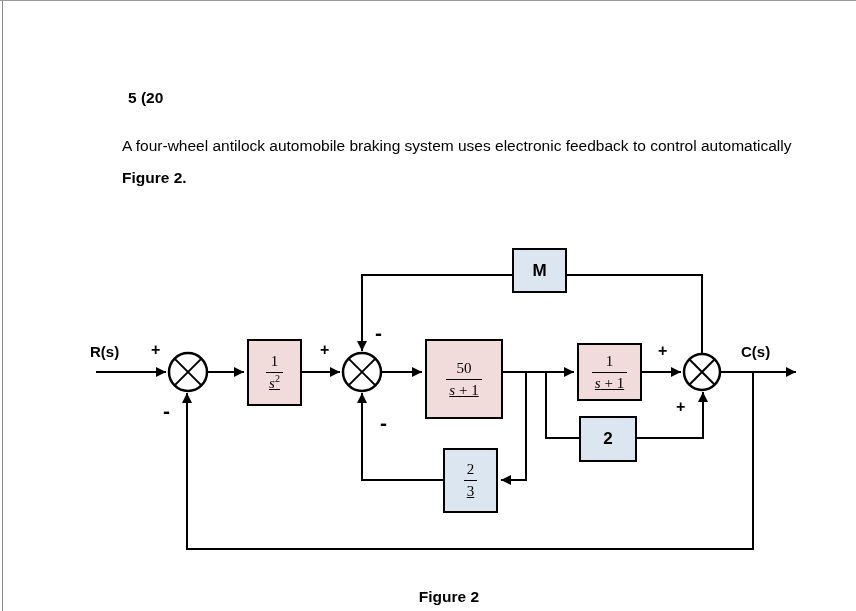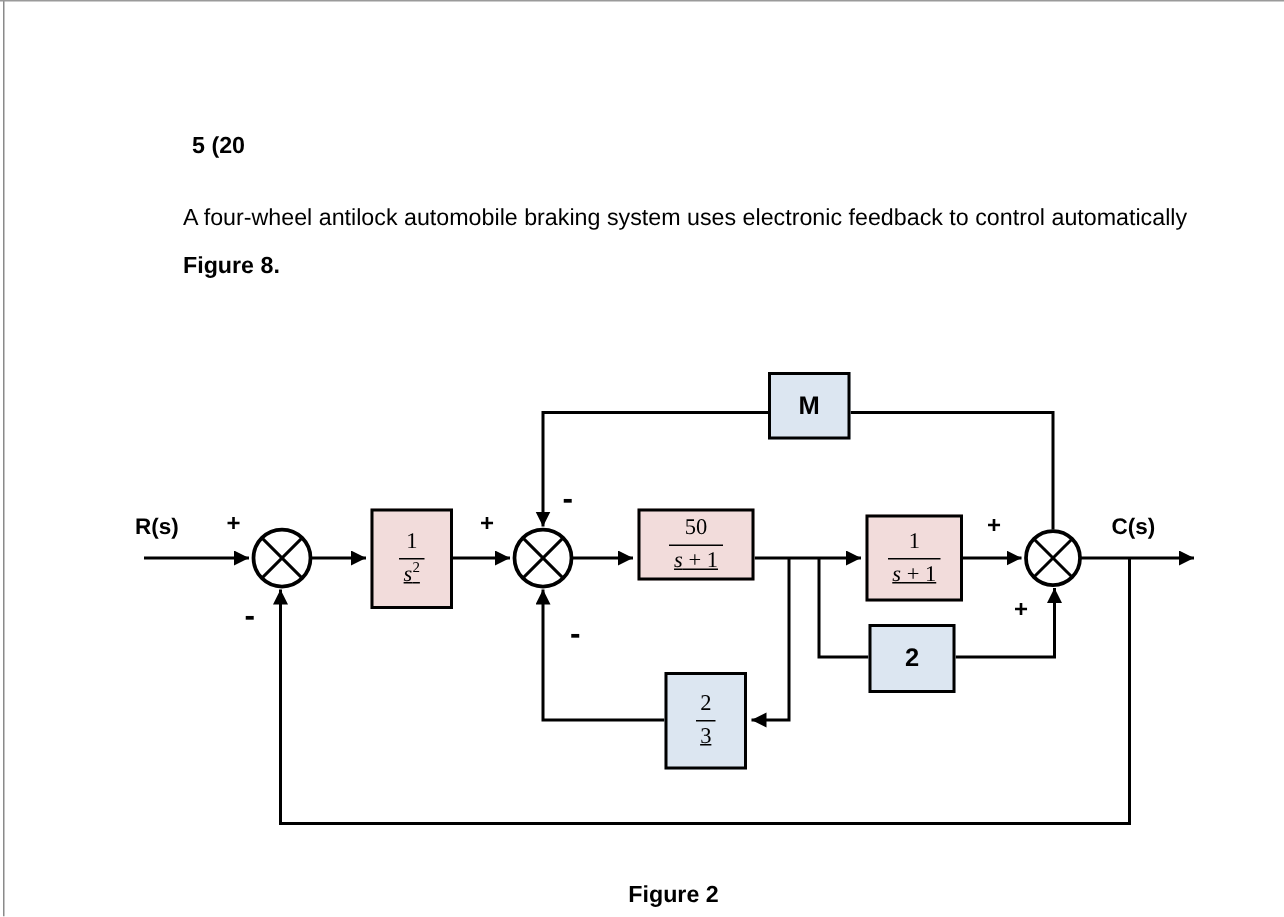--- a/index.html
+++ b/index.html
@@ -33,21 +33,21 @@
 </head>
 <body>
 
 <div class="page-edge-left"></div>
 <div class="page-edge-top"></div>
 
 <div class="heading">5 (20</div>
 
 <div class="para">
   <div class="ln">A four-wheel antilock automobile braking system uses electronic feedback to control automatically</div>
-  <div class="ln bold">Figure 8.</div>
+  <div class="ln bold">Figure 2.</div>
 </div>
 
 <svg class="wires" width="856" height="611" viewBox="0 0 856 611">
   <defs>
     <marker id="arrow" markerUnits="userSpaceOnUse" markerWidth="12" markerHeight="12" refX="10" refY="5" orient="auto">
       <path d="M0,0 L10,5 L0,10 z" fill="#000"></path>
     </marker>
   </defs>
   <g stroke="#000" stroke-width="2" fill="none">
     <path d="M96 372 L166 372" marker-end="url(#arrow)"></path>
@@ -82,21 +82,21 @@
   </g>
 </svg>
 
 <div class="blk pink" style="left:247px;top:339px;width:55px;height:67px;">
   <span class="frac">
       <span class="num">1</span>
       <span class="den"><i>s</i><sup>2</sup></span>
     </span>
 </div>
 
-<div class="blk pink" style="left:425px;top:339px;width:78px;height:48px;">
+<div class="blk pink" style="left:425px;top:339px;width:78px;height:80px;">
   <span class="frac">
       <span class="num">50</span>
       <span class="den"><i>s</i><span> + 1</span></span>
     </span>
 </div>
 
 <div class="blk pink" style="left:577px;top:343px;width:65px;height:58px;">
   <span class="frac">
       <span class="num">1</span>
       <span class="den"><i>s</i><span> + 1</span></span>

